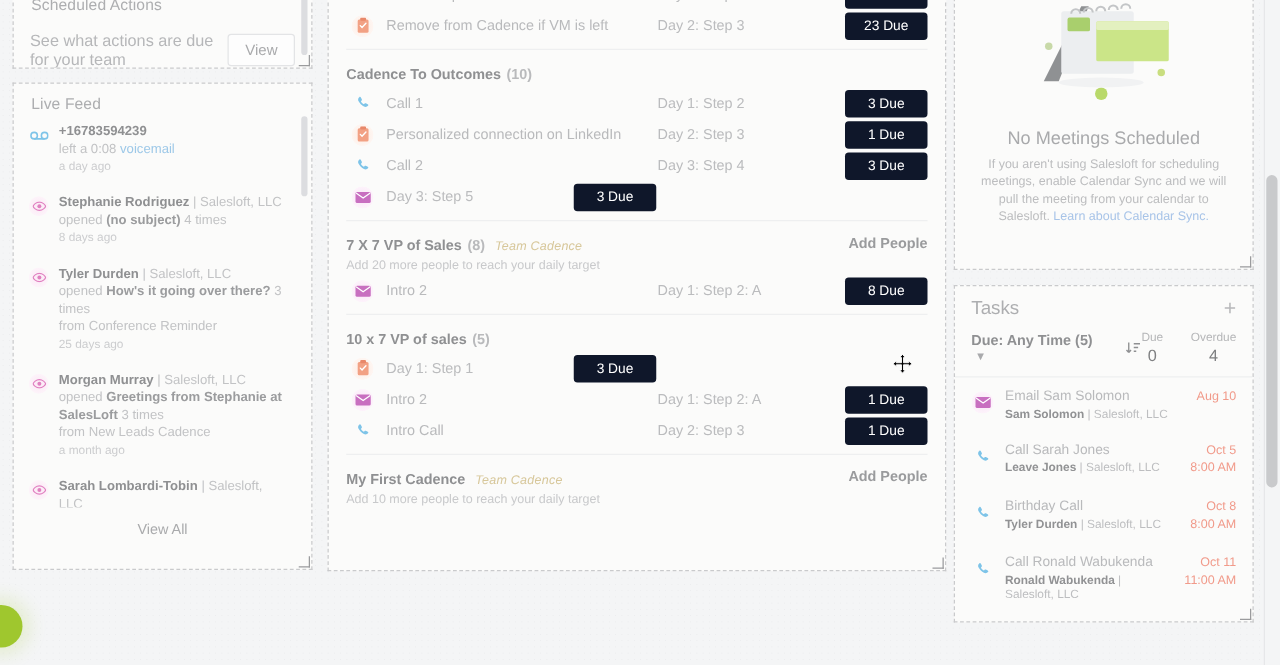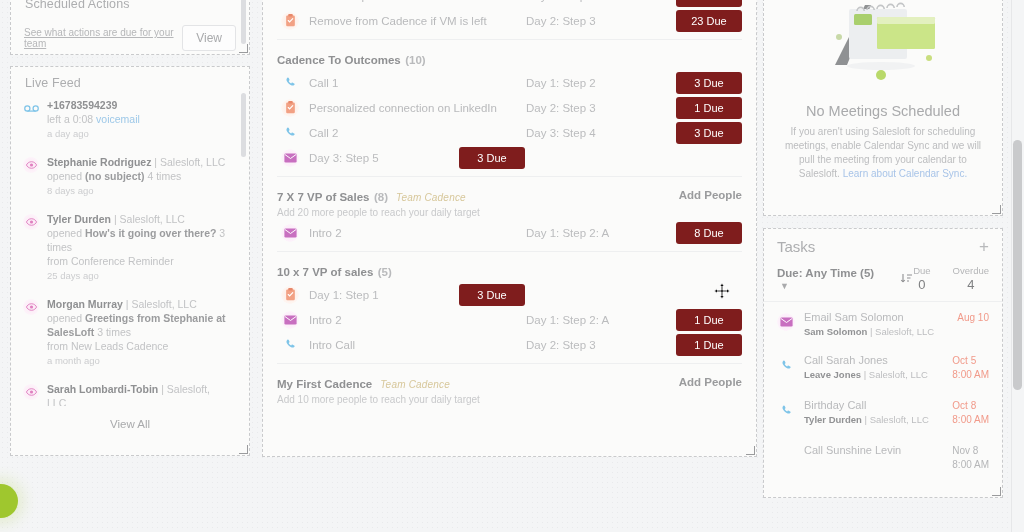--- a/index.html
+++ b/index.html
@@ -38,21 +38,21 @@
     font-size:12.5px; color:#adaeb0; letter-spacing:.1px;
     padding:9px 14px 0 14px;
   }
 
   
   #scheduled-actions{ left:10px; top:-13px; width:240px; height:68px; }
   .sa-row{
     display:flex; align-items:center; justify-content:space-between;
     padding:0 13px; margin-top:14px;
   }
-  .sa-text{ font-size:10px; color:#b6b7b9;text-decoration:underline; }
+  .sa-text{ font-size:13px; color:#b6b7b9; }
   .sa-view{
     font-size:12px; color:#a9aaac; background:#fdfdfd;
     border:1px solid #e3e4e6; border-radius:3px;
     padding:5px 13px; cursor:pointer;
   }
 
   
   #live-feed{ left:10px; top:66px; width:240px; height:390px; }
   .lf-scroll{ position:relative; height:316px; overflow:hidden; padding:0 6px 0 0; }
   .lf-item{ display:flex; gap:8px; padding:8px 16px 6px 12px; }
@@ -92,21 +92,21 @@
     flex:0 0 18px; width:18px; height:18px; border-radius:50%;
     display:flex; align-items:center; justify-content:center; margin-right:10px;
   }
   .cad-ico.mail{ background:radial-gradient(circle,#f9e4f6 0%, #fdf3fb 68%, rgba(255,255,255,0) 70%); }
   .cad-ico.task{ background:radial-gradient(circle,#fdeae1 0%, #fef6f2 68%, rgba(255,255,255,0) 70%); }
   .cad-ico.call{ background:transparent; }
   .cad-name{ flex:1 1 auto; font-size:11.5px; color:#b9babc; }
   .cad-step{ flex:0 0 150px; font-size:11.5px; color:#bbbcbe; }
   .cad-badge{
     flex:0 0 66px; height:22px; border-radius:3px;
-    background:#7f1d1d; color:#ffffff;
+    background:#0f172a; color:#ffffff;
     font-size:11px; display:flex; align-items:center; justify-content:center;
     cursor:pointer;
   }
   .cad-sep{ height:1px; background:#eeeff0; margin:6px 14px 4px 14px;}
   .cad-group{
     padding:6px 14px 2px 14px;
     display:flex; align-items:flex-start;
   }
   .cad-group-left{ flex:1 1 auto; }
   .cad-gtitle{ font-size:11.5px; color:#8f9092; font-weight:bold; }
@@ -145,21 +145,21 @@
   .tk-stat-v{ font-size:13px; color:#7f8082; margin-top:1px;}
   .tk-divider{ height:1px; background:#eeeff0; }
   .tk-row{ display:flex; gap:9px; padding:9px 13px 8px 13px; align-items:flex-start;}
   .tk-ico{ flex:0 0 18px; width:18px; height:18px; border-radius:50%;
     display:flex; align-items:center; justify-content:center; margin-top:2px;}
   .tk-ico.mail{ background:radial-gradient(circle,#f9e4f6 0%, #fdf3fb 68%, rgba(255,255,255,0) 70%); }
   .tk-main{ flex:1 1 auto; min-width:0;}
   .tk-t{ font-size:11px; color:#b9babc; }
   .tk-p{ font-size:9.5px; margin-top:3px; color:#bdbec0;}
   .tk-p b{ color:#919294; }
-  .tk-when{ font-size:10px; line-height:14px; white-space:nowrap;}
+  .tk-when{ text-align:right; font-size:10px; line-height:14px; white-space:nowrap;}
   .tk-when.overdue{ color:#f19a8a; }
   .tk-when.normal{ color:#b5b6b8; }
 
   
   #page-scrollbar{
     position:absolute; right:0; top:0; width:13px; height:532px;
     background:#f4f5f6; border-left:1px solid #e6e7e9;
   }
   #page-scrollbar .thumb{
     position:absolute; right:2px; top:140px; width:9px; height:250px;
@@ -489,20 +489,32 @@
               <path d="M4.2 2.1c.6-.5 1.3-.3 1.6.3l.9 1.8c.3.6.1 1-.3 1.4l-.6.5c.5 1.3 1.7 2.5 3 3l.5-.6c.4-.4.8-.6 1.4-.3l1.8.9c.6.3.8 1 .3 1.6-1 1.2-2.5 1.4-4 .7-2.1-1-4.4-3.3-5.4-5.4C2.8 4.6 3 3.1 4.2 2.1z" fill="#7ec4e8"></path>
             </svg>
           </span>
           <span class="tk-main">
             <div class="tk-t">Birthday Call</div>
             <div class="tk-p"><b>Tyler Durden</b> |  Salesloft, LLC</div>
           </span>
           <span class="tk-when overdue">Oct 8<br>8:00 AM</span>
         </div>
         <div class="tk-row">
+          <span class="tk-ico call">
+            <svg width="13" height="13" viewBox="0 0 16 16">
+              <path d="M4.2 2.1c.6-.5 1.3-.3 1.6.3l.9 1.8c.3.6.1 1-.3 1.4l-.6.5c.5 1.3 1.7 2.5 3 3l.5-.6c.4-.4.8-.6 1.4-.3l1.8.9c.6.3.8 1 .3 1.6-1 1.2-2.5 1.4-4 .7-2.1-1-4.4-3.3-5.4-5.4C2.8 4.6 3 3.1 4.2 2.1z" fill="#7ec4e8"></path>
+            </svg>
+          </span>
+          <span class="tk-main">
+            <div class="tk-t">Call Ronald Wabukenda</div>
+            <div class="tk-p"><b>Ronald Wabukenda</b> |  Salesloft, LLC</div>
+          </span>
+          <span class="tk-when overdue">Oct 11<br>11:00 AM</span>
+        </div>
+        <div class="tk-row">
           <span class="tk-ico call"></span>
           <span class="tk-main">
             <div class="tk-t">Call Sunshine Levin</div>
           </span>
           <span class="tk-when normal">Nov 8<br>8:00 AM</span>
         </div>
       </div>
     <div class="resize-grip">
         <i class="grip-h"></i>
         <i class="grip-v"></i>

